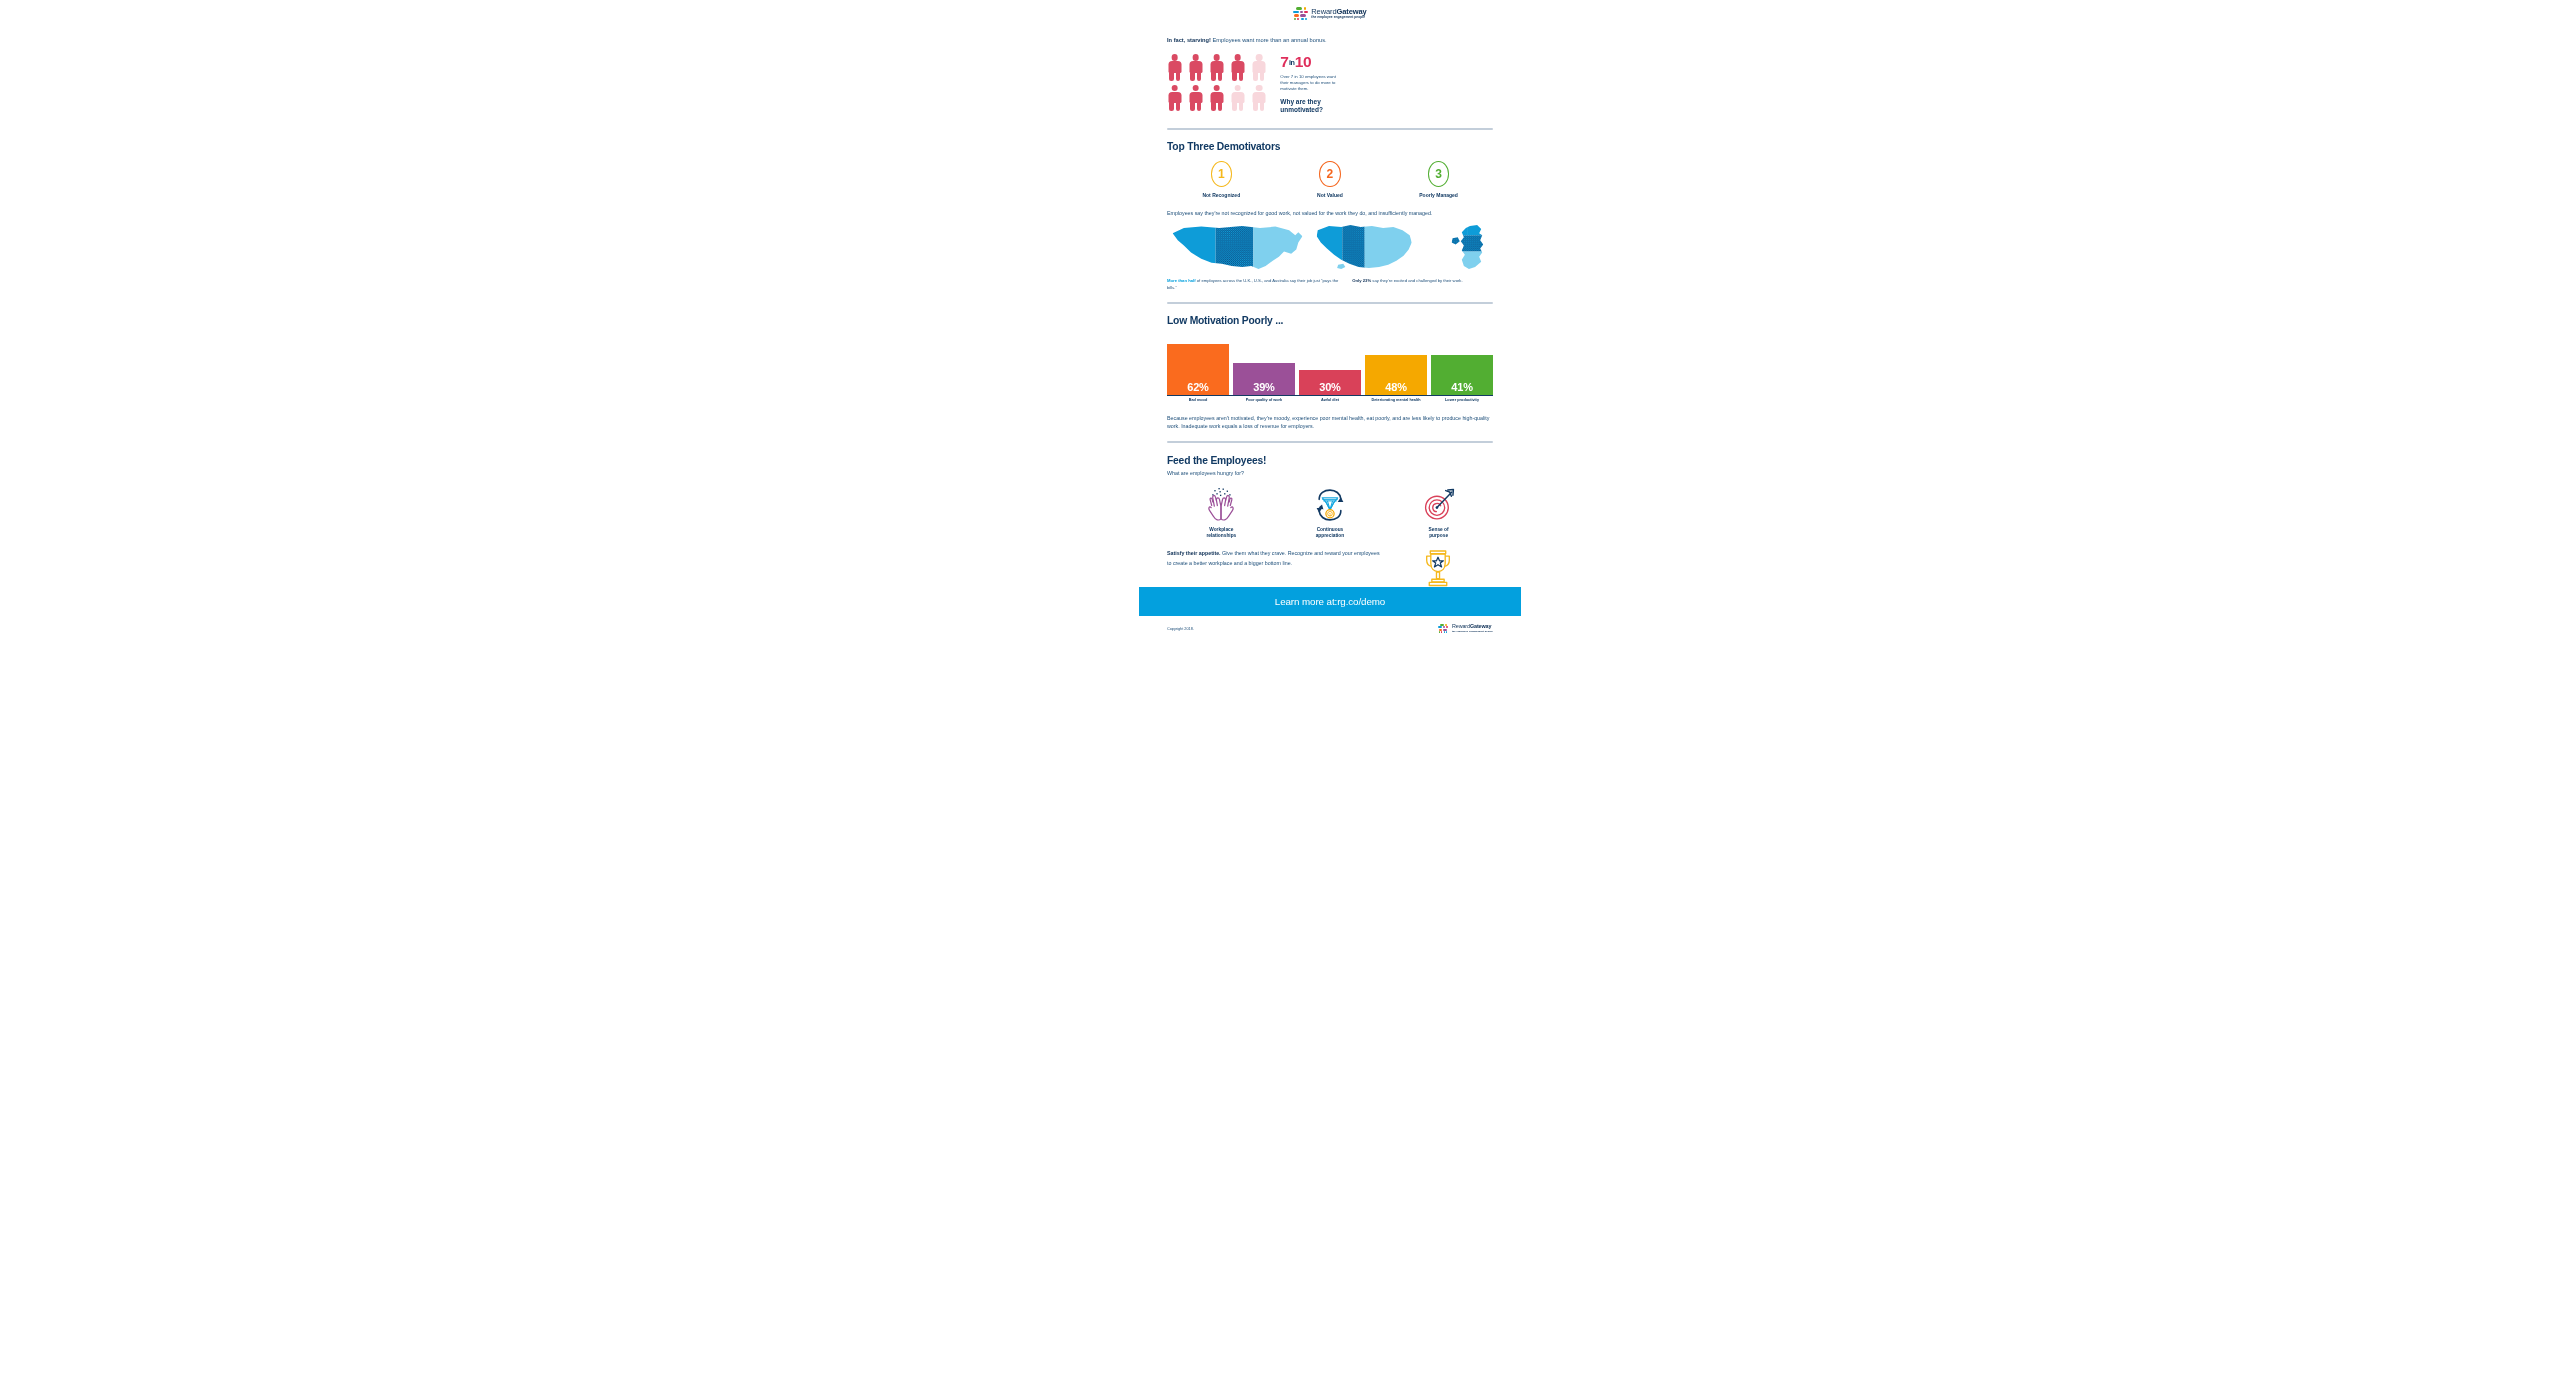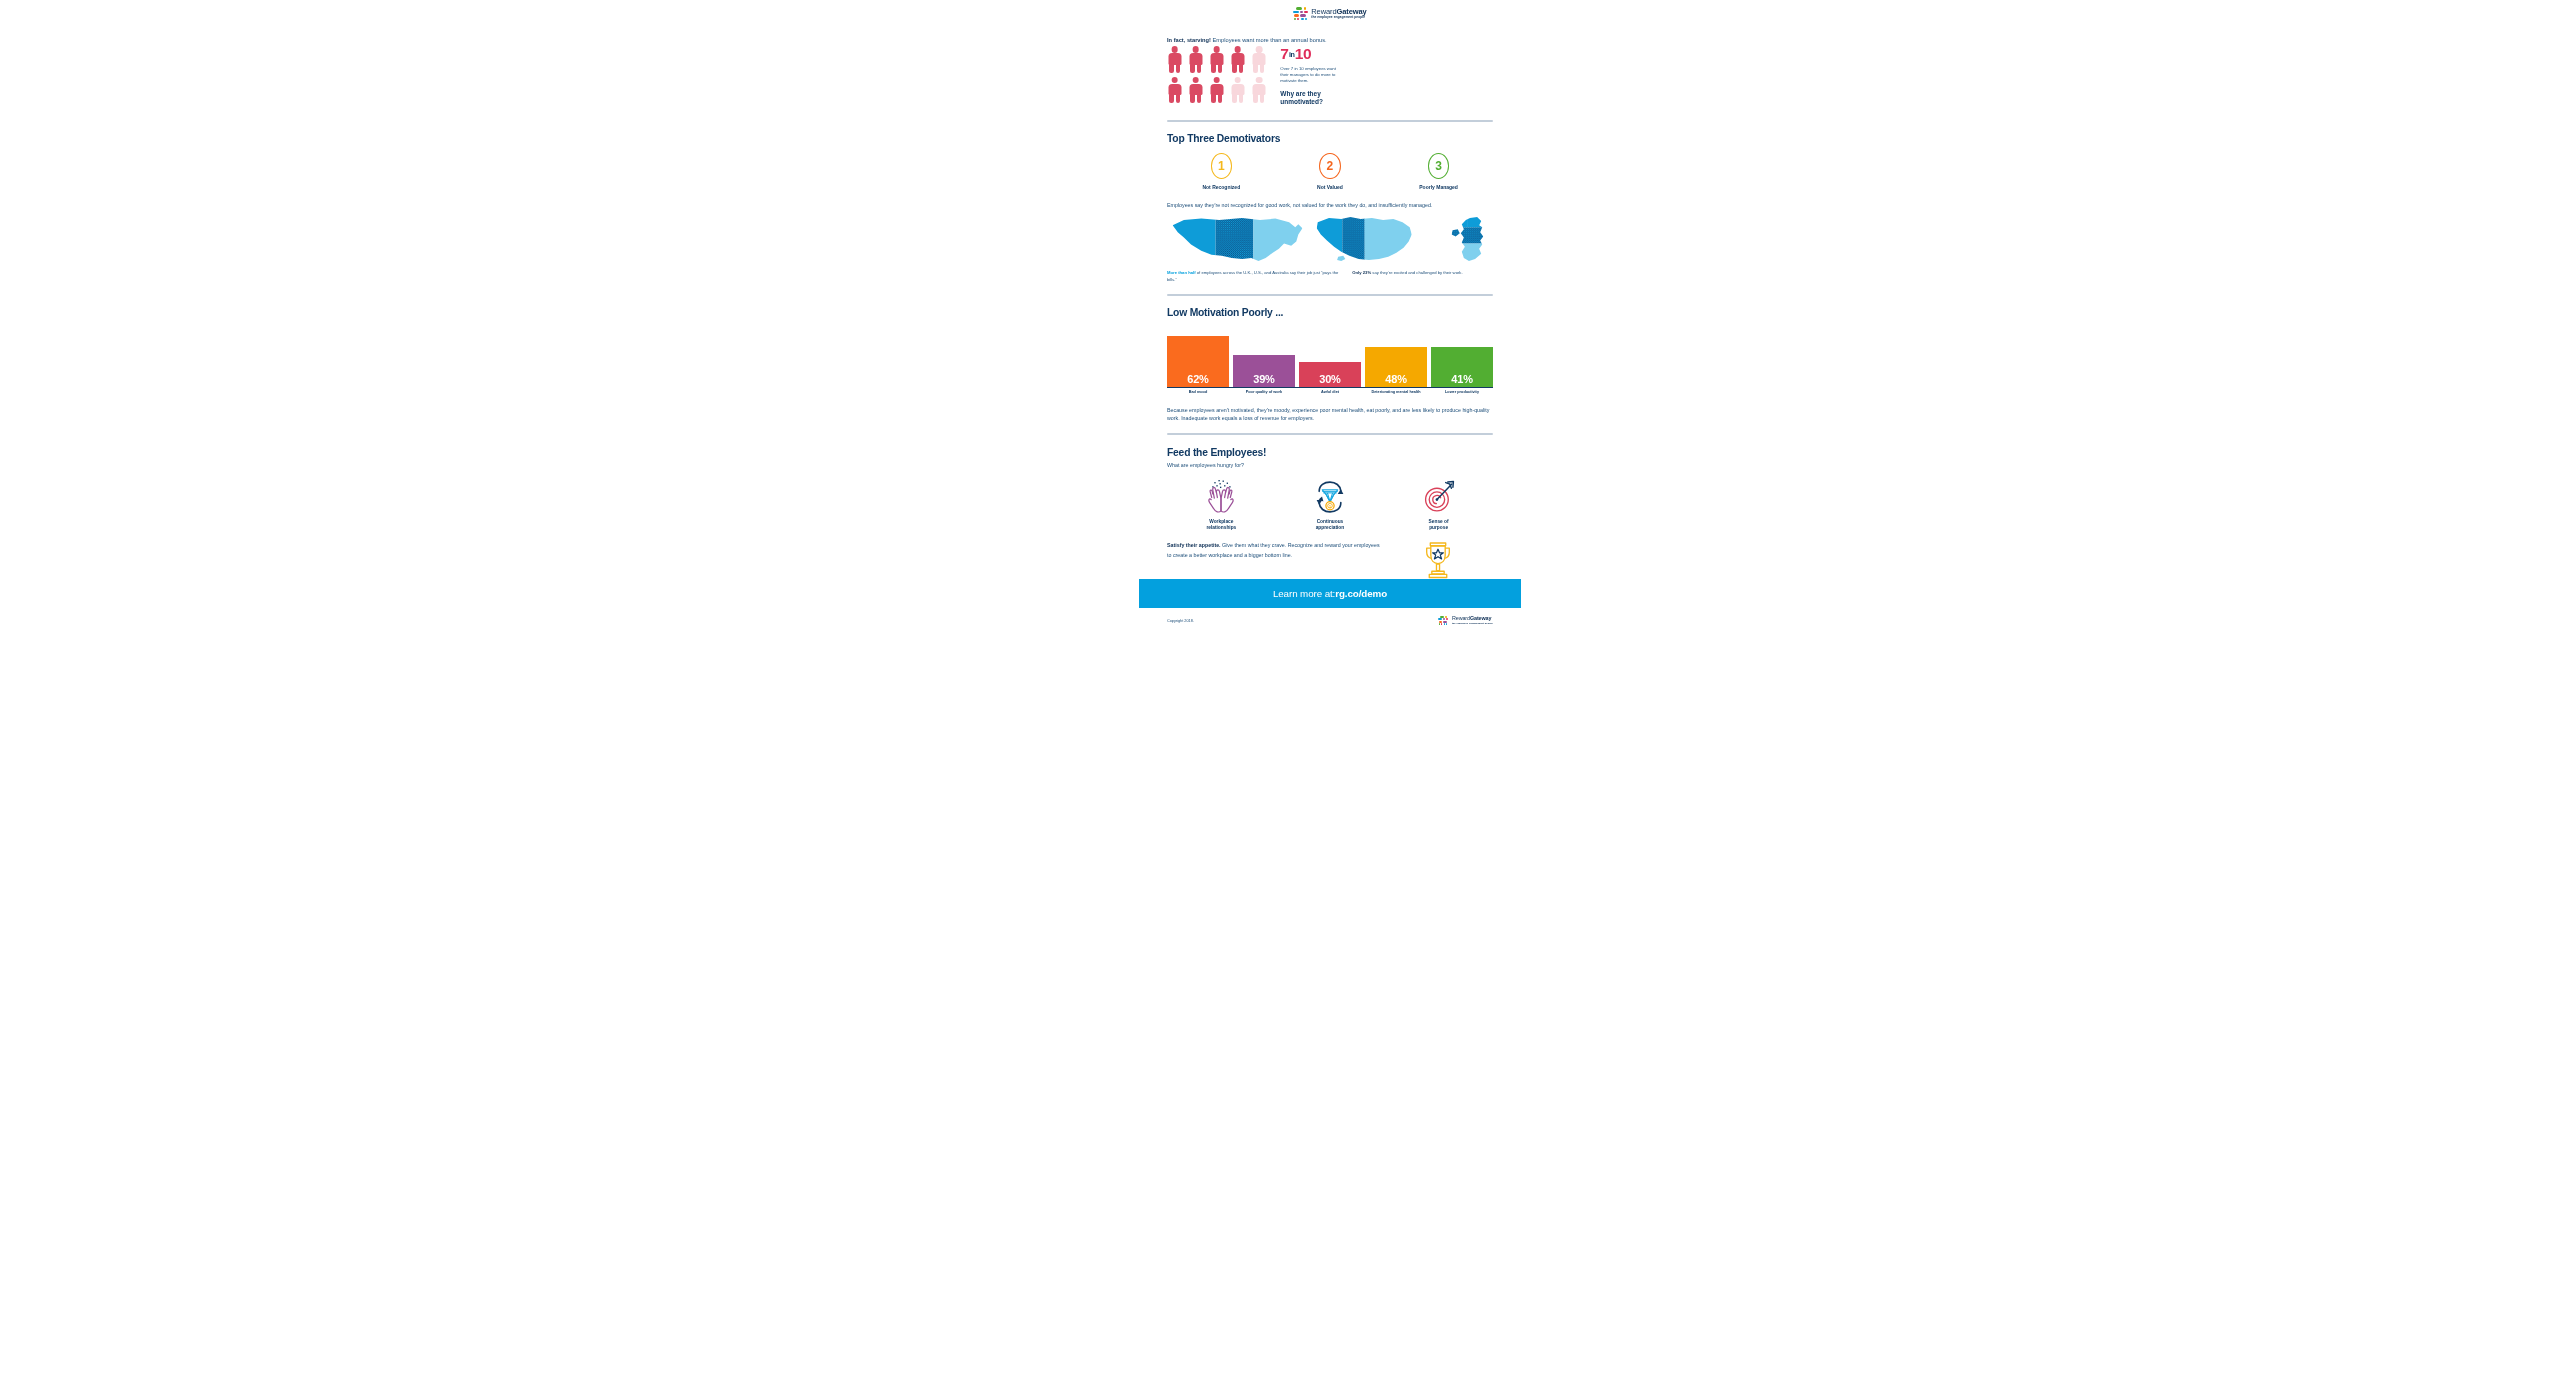--- a/index.html
+++ b/index.html
@@ -43,21 +43,21 @@
   .hero h1 { margin:0; font-size:13px; line-height:1.19; font-weight:700; letter-spacing:-0.2px; }
 
   
   .lede { font-size:5.7px; color:#1D4E79; margin:11.3px 0 0 0; line-height:1.4; }
   .lede b { color:#0D2F55; font-weight:700; }
   h2.sec { font-size:10.3px; color:#123A63; margin:0; font-weight:700; letter-spacing:-0.2px; }
   .body-txt { font-size:5.3px; color:#1D4E79; line-height:1.55; }
   .divider { height:1.5px; background:#C3CEDA; border-radius:1px; margin:9.3px 0; }
 
   
-  .people-wrap { display:flex; align-items:flex-start; margin-top:1px; }
+  .people-wrap { display:flex; align-items:flex-start; margin-top:9px; }
   .people-grid { display:grid; grid-template-columns:repeat(5,1fr); gap:3.6px 3.1px; width:102px; }
   .person { width:15.5px; height:27px; position:relative; }
   .p-head { position:absolute; left:50%; transform:translateX(-50%); top:0; width:6.7px; height:6.7px; border-radius:50%; }
   .p-body { position:absolute; left:50%; transform:translateX(-50%); top:7.2px; width:13px; height:11.3px; border-radius:3.6px 3.6px 1.5px 1.5px; }
   .p-legL, .p-legR { position:absolute; top:17.5px; width:4.6px; height:9.3px; border-radius:1px 1px 2.1px 2.1px; }
   .p-legL { left:2.1px; } .p-legR { right:2.1px; }
 
   .stat-col { margin-left:11.3px; width:56px; }
   .big-stat { font-size:15.5px; font-weight:700; color:#DF2E5B; line-height:1; letter-spacing:-0.5px; }
   .big-stat .in { font-size:7.2px; color:#123A63; font-weight:700; vertical-align:0.28em; margin:0 0.5px; }
@@ -101,21 +101,21 @@
 
   .satisfy-row { display:flex; margin-top:10.3px; align-items:flex-start; }
   .satisfy-txt { width:66%; font-size:5.3px; color:#1D4E79; line-height:1.72; }
   .satisfy-txt b { font-weight:700; color:#0D2F55; }
   .satisfy-ico { width:34%; display:flex; justify-content:center; padding-top:1px; }
 
   
   .cta { background:#03A0DE; color:#fff; width:382px; box-sizing:border-box;
          height:29px; display:flex; align-items:center; justify-content:center;
          font-size:9.8px; letter-spacing:-0.1px; }
-  .cta b { font-weight:700; }
+  .cta b { font-weight:400; }
   .footer { display:flex; align-items:center; justify-content:space-between; padding:7.2px 28px 0 28px; }
   .copyright { font-size:3.8px; color:#1D4E79; }
   .footer .logo-name { font-size:5.4px; }
   .footer .logo-tag { font-size:2.5px; }
   .footer .logo-mark { width:10.8px; height:9.8px; }
 </style>
 </head>
 <body>
 
 <div id="canvas">

